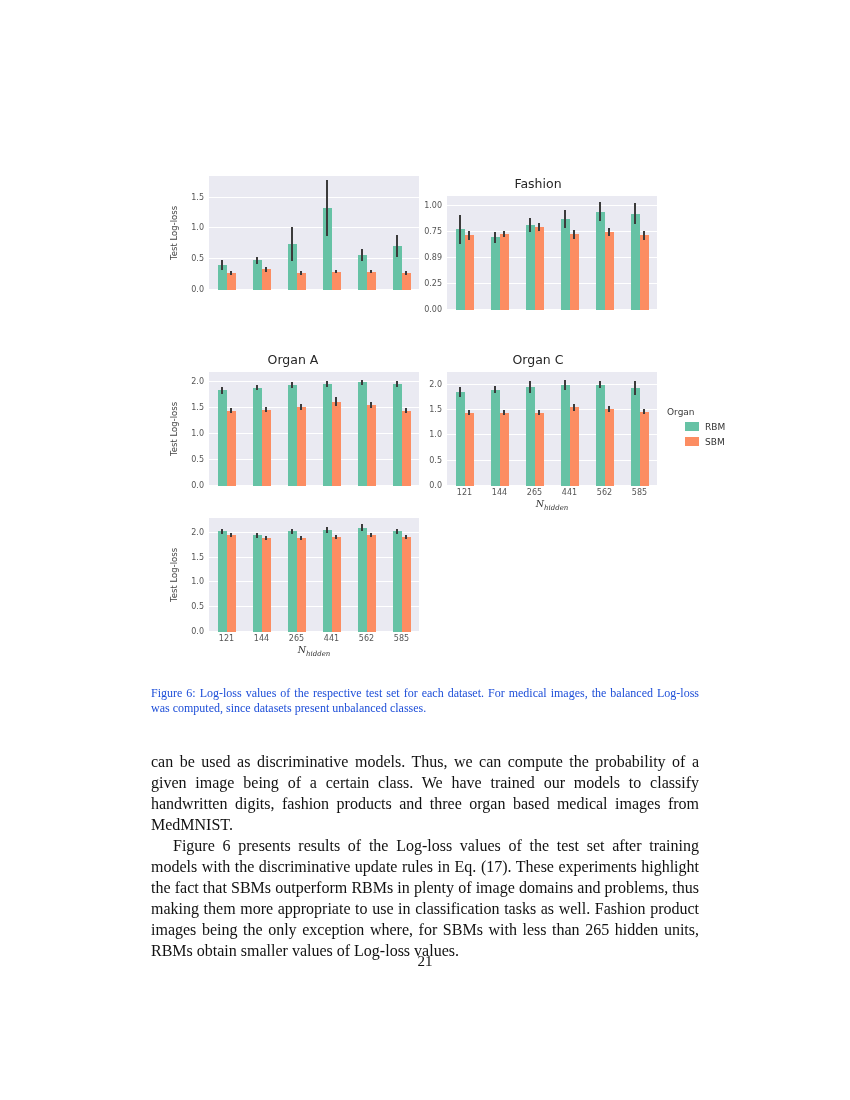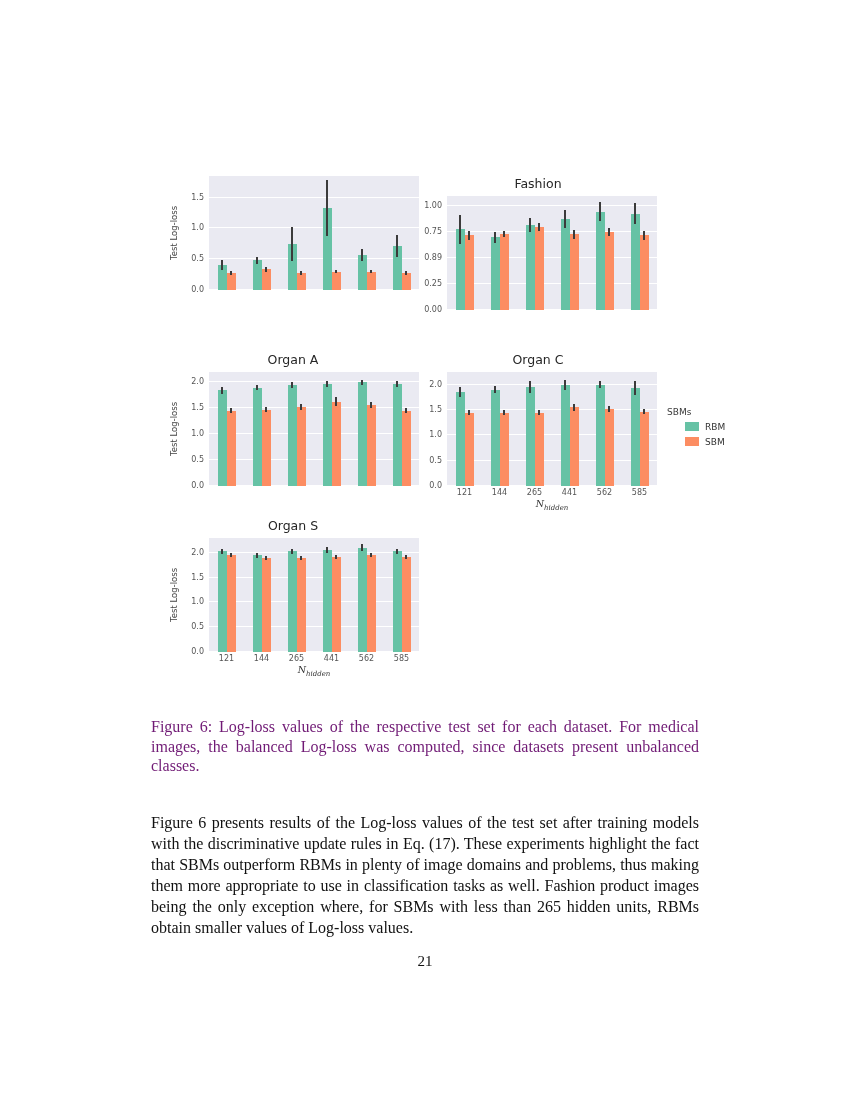--- a/index.html
+++ b/index.html
@@ -39,21 +39,21 @@
             font-family:"DejaVu Serif","Liberation Serif",serif; }
   .xlabel sub { font-size:7px; }
 
   .legend { font-family:"DejaVu Sans","Liberation Sans",sans-serif; font-size:9px; color:#333;
             margin-left:10px; align-self:center; margin-top:-6px; }
   .legend-title { margin-bottom:5px; color:#3a3a3a; }
   .legend-entry { display:flex; align-items:center; margin-bottom:5px;padding-left:18px; }
   .swatch { width:14px; height:9px; margin-right:6px; display:inline-block; }
 
   
-  .caption { margin-top:39px; font-size:16px; line-height:1.22; text-align:justify; color:#701a75; }
+  .caption { margin-top:28px; font-size:12px; line-height:1.22; text-align:justify; color:#1d4ed8; }
   .bodytext { margin-top:36px; font-size:16px; line-height:21px; text-align:justify; color:#111; }
   .bodytext p + p { text-indent:22px; }
 
   .page-number { position:absolute; left:0; top:953px; width:850px; text-align:center;
                  font-size:15px; color:#111; }
 </style>
 </head>
 <body>
 
 <div class="content">
@@ -404,35 +404,34 @@
                 <div class="xtick">265</div>
                 <div class="xtick">441</div>
                 <div class="xtick">562</div>
                 <div class="xtick">585</div>
               </div>
             <div class="xlabel"><i>N</i><sub><i>hidden</i></sub></div>
           </div>
         </div>
       </div>
       <div class="legend">
-        <div class="legend-title">SBMs</div>
+        <div class="legend-title">Organ</div>
         <div class="legend-entry">
           <span class="swatch" style="background: rgb(102, 194, 165);"></span>
           <span class="legend-label">RBM</span>
         </div>
         <div class="legend-entry">
           <span class="swatch" style="background: rgb(252, 141, 98);"></span>
           <span class="legend-label">SBM</span>
         </div>
       </div>
     </div>
 
     <div class="chart-row row-3">
       <div class="chart">
-        <div class="chart-title">Organ S</div>
         <div class="chart-body">
           <div class="ylabel">Test Log-loss</div>
           <div class="yticks">
               <div class="ytick" style="bottom: 0%;">0.0</div>
               <div class="ytick" style="bottom: 21.7391%;">0.5</div>
               <div class="ytick" style="bottom: 43.4783%;">1.0</div>
               <div class="ytick" style="bottom: 65.2174%;">1.5</div>
               <div class="ytick" style="bottom: 86.9565%;">2.0</div>
             </div>
           <div class="plot-col">
@@ -517,18 +516,19 @@
           </div>
         </div>
       </div>
     </div>
 
   </div>
 
   <div class="caption">Figure 6: Log-loss values of the respective test set for each dataset. For medical images, the balanced Log-loss was computed, since datasets present unbalanced classes.</div>
 
   <div class="bodytext">
+    <p>can be used as discriminative models. Thus, we can compute the probability of a given image being of a certain class. We have trained our models to classify handwritten digits, fashion products and three organ based medical images from MedMNIST.</p>
     <p>Figure 6 presents results of the Log-loss values of the test set after training models with the discriminative update rules in Eq. (17). These experiments highlight the fact that SBMs outperform RBMs in plenty of image domains and problems, thus making them more appropriate to use in classification tasks as well. Fashion product images being the only exception where, for SBMs with less than 265 hidden units, RBMs obtain smaller values of Log-loss values.</p>
   </div>
 
 </div>
 
 <div class="page-number">21</div>
 
 </body></html>

